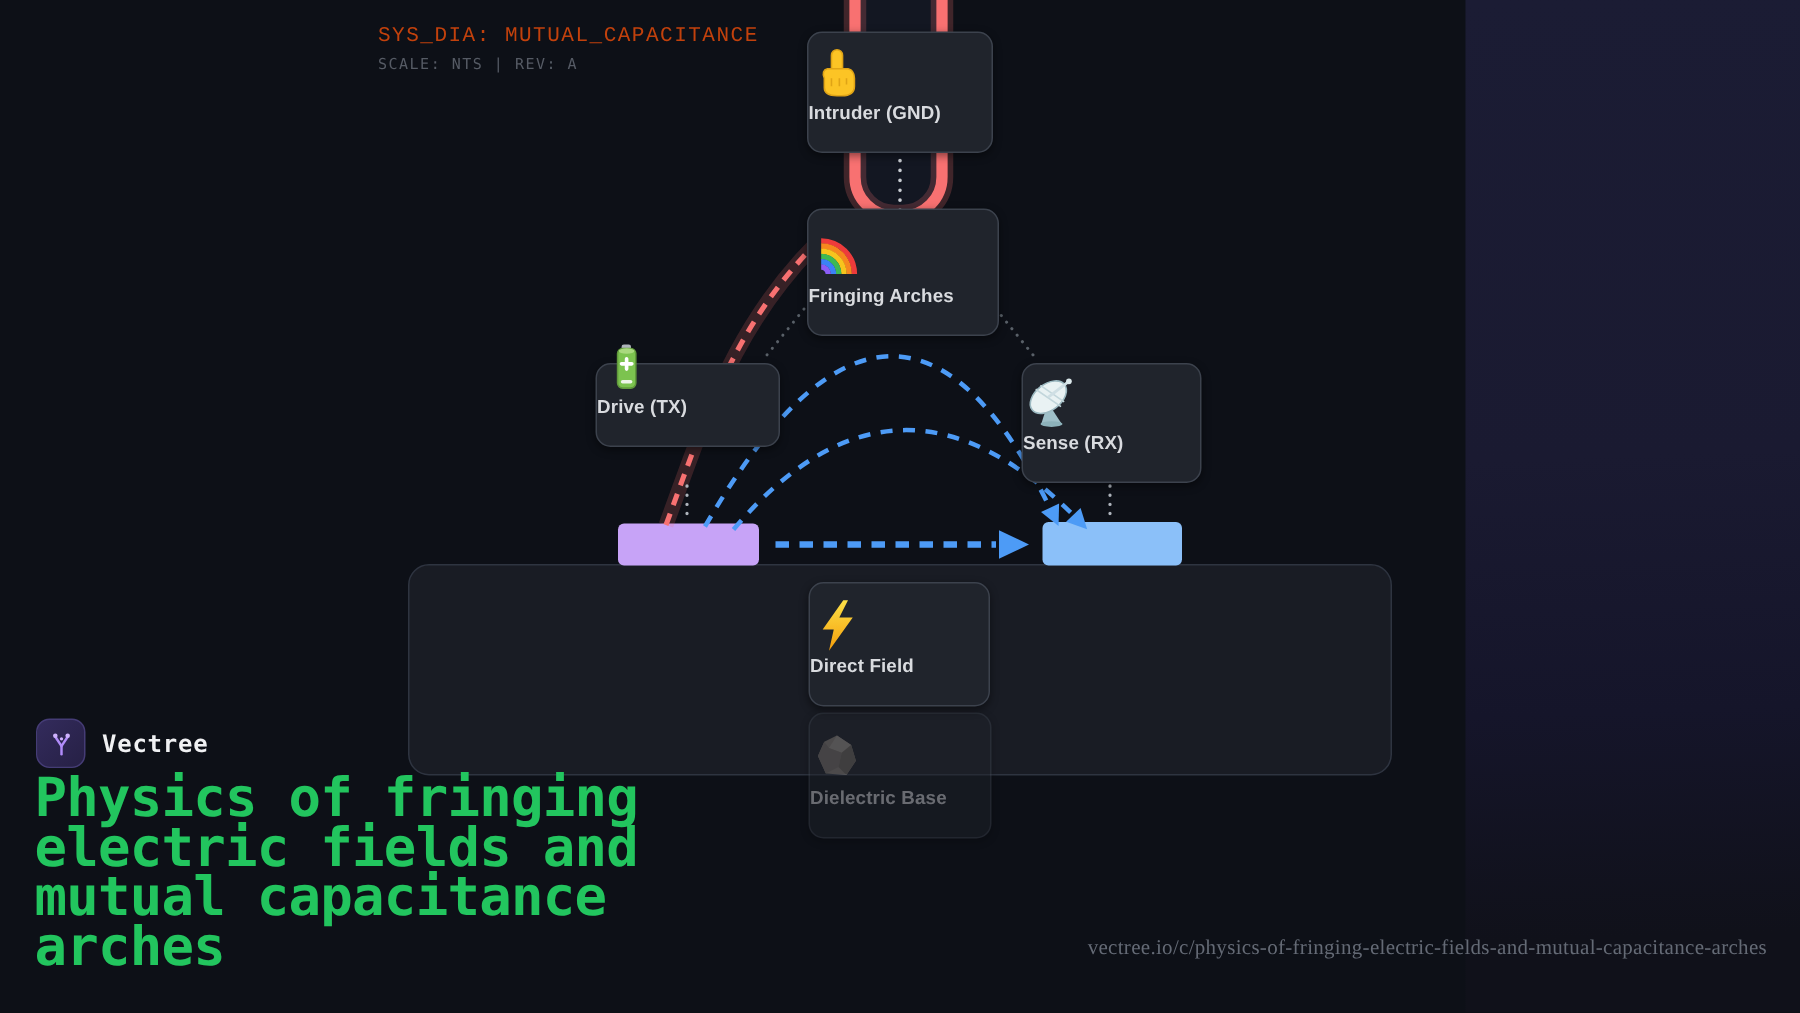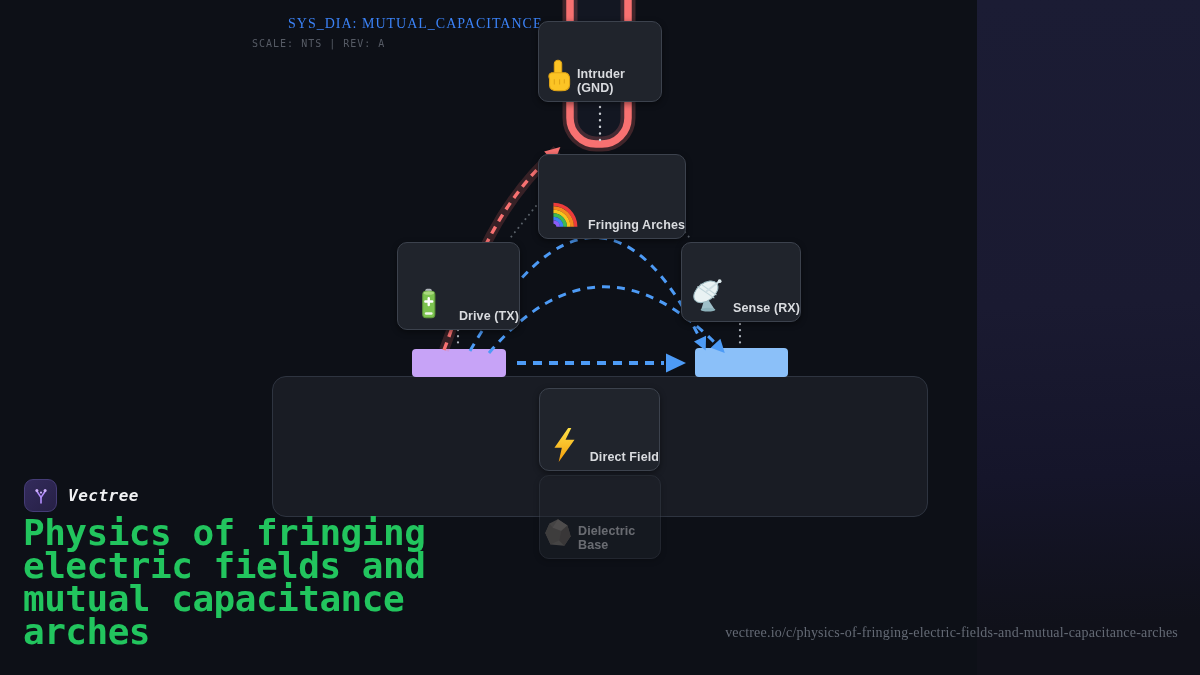--- a/index.html
+++ b/index.html
@@ -5,57 +5,57 @@
   * { margin:0; padding:0; box-sizing:border-box; }
   html,body { width:1200px; height:675px; background:#0d1017; overflow:hidden; }
   #canvas { position:relative; width:1200px; height:675px; background:#0d1017;
             font-family:"Liberation Sans", sans-serif; }
 
   
   .right-panel { position:absolute; left:977px; top:0; width:223px; height:675px;
     background:linear-gradient(178deg,#1b1c34 0%,#1a1a31 45%,#15152a 70%,#10111a 92%); }
 
   
-  .sys-label { position:absolute; left:252px; top:16px; font-family:Liberation Serif, serif;
-    font-size:14px; color:#3b82f6; letter-spacing:1px;margin-left:36px; }
+  .sys-label { position:absolute; left:252px; top:16px; font-family:Liberation Mono, monospace;
+    font-size:14px; color:#c2410c; letter-spacing:1px; }
   .scale-label { position:absolute; left:252px; top:38px; font-family:"DejaVu Sans Mono",monospace;
     font-size:10px; color:#565b65; letter-spacing:1px; }
 
   
   .substrate { position:absolute; left:272px; top:376px; width:656px; height:141px;
     background:#191c24; border:1.5px solid #2e3440; border-radius:14px; }
 
   
   .electrode { position:absolute; border-radius:4px; }
   .electrode.tx { left:412px; top:349px; width:94px; height:28px; background:#c7a3f7; }
   .electrode.rx { left:695px; top:348px; width:93px; height:29px; background:#8bc0f9; }
 
   
   svg.connectors { position:absolute; left:0; top:0; width:1200px; height:675px; }
 
   
   .node { position:absolute; background:#20242c; border:1.5px solid #3c424d; border-radius:10px;
-    display:flex; flex-direction:row; align-items:flex-end; justify-content:flex-end;
-    padding-bottom:6px; box-shadow:0 2px 6px rgba(0,0,0,.45); }
+    display:flex; flex-direction:column; align-items:flex-start; justify-content:flex-end;
+    padding-bottom:19px; box-shadow:0 2px 6px rgba(0,0,0,.45); }
   .node .nicon { flex:1; display:flex; align-items:center; justify-content:center; padding-top:7px; }
   .node .nlabel { font-weight:bold; font-size:12.5px; color:#d9dbdf; letter-spacing:.1px;
     font-family:"Liberation Sans",sans-serif; }
   .node.intruder   { left:538px; top:21px;  width:124px; height:81px; }
-  .node.fringing   { left:538px; top:154px; width:148px; height:85px; }
-  .node.drive      { left:397px; top:242px; width:123px; height:88px; }
+  .node.fringing   { left:538px; top:139px; width:128px; height:85px; }
+  .node.drive      { left:397px; top:242px; width:123px; height:56px; }
   .node.sense      { left:681px; top:242px; width:120px; height:80px; }
   .node.direct     { left:539px; top:388px; width:121px; height:83px; }
   .node.dielectric { left:539px; top:475px; width:122px; height:84px; opacity:.45; }
 
   
   .logo { position:absolute; left:24px; top:479px; width:33px; height:33px; border-radius:9px;
     background:linear-gradient(135deg,#332b5c,#262045); border:1px solid #453c76;
     display:flex; align-items:center; justify-content:center; }
   .brand-name { position:absolute; left:68px; top:486px; font-family:"DejaVu Sans Mono",monospace;
-    font-weight:bold; font-size:16px; color:#f0f1f3; letter-spacing:.5px;font-style:italic; }
+    font-weight:bold; font-size:16px; color:#f0f1f3; letter-spacing:.5px; }
   .page-title { position:absolute; left:23px; top:516px; width:460px;
     font-family:"DejaVu Sans Mono",monospace; font-weight:bold; font-size:36px; line-height:33px;
     color:#22c55e; letter-spacing:-.5px; white-space:pre-line; }
   .page-url { position:absolute; right:22px; top:625px; font-family:Liberation Serif, serif;
     font-size:14px; color:#646a75; letter-spacing:.2px; }
 </style>
 </head>
 <body>
 
 <div id="canvas">

